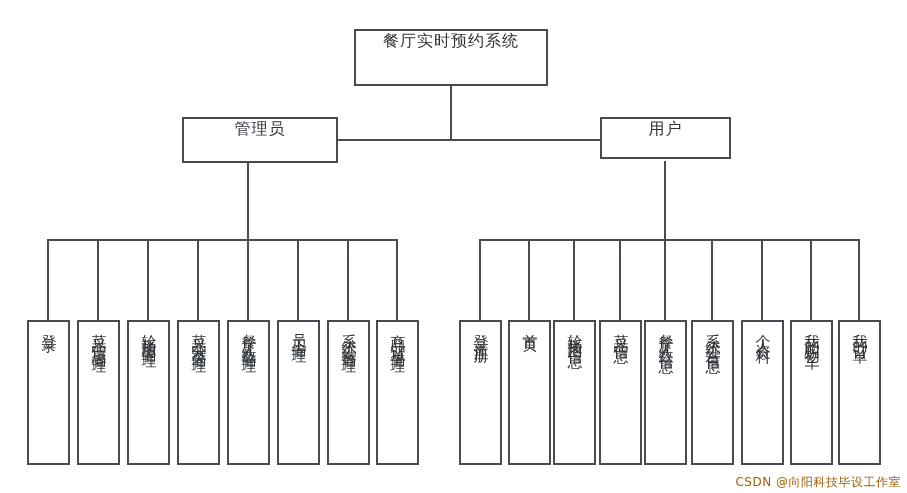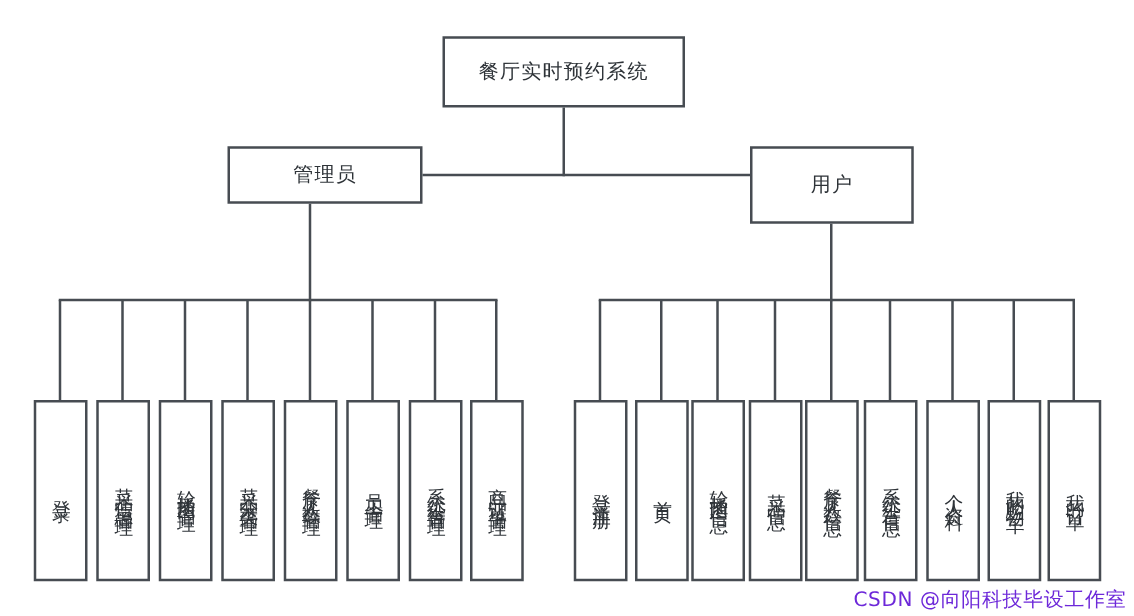--- a/index.html
+++ b/index.html
@@ -3,34 +3,34 @@
 <meta charset="utf-8">
 <style>
   html,body{margin:0;padding:0;background:#ffffff;}
   .canvas{
     position:relative;width:907px;height:493px;background:#ffffff;
     font-family:"DejaVu Sans","Liberation Sans",sans-serif;color:#2e3338;
     overflow:hidden;
   }
   .box{
     position:absolute;background:#ffffff;border:2px solid #474c52;
-    display:flex;align-items:center;justify-content:center;
+    display:flex;justify-content:center;
     box-sizing:border-box;font-size:16px;letter-spacing:1px;
   }
   .line{position:absolute;background:#474c52;}
   .leaf{
     position:absolute;top:320px;width:43px;height:145px;
   }
   .leaf span{
     writing-mode:vertical-rl;text-orientation:upright;
     font-size:15px;letter-spacing:5px;line-height:1;letter-spacing:5px;
   }
   .watermark{
-    position:absolute;right:6px;bottom:2px;font-size:16px;
-    color:#6d28d9;text-shadow:-1px -1px 0 #ffffff;letter-spacing:0.5px;
+    position:absolute;right:6px;bottom:2px;font-size:12px;
+    color:#a16207;text-shadow:-1px -1px 0 #ffffff;letter-spacing:0.5px;
   }
 </style>
 </head>
 <body>
 
 <div class="canvas">
 
   <div class="line" style="left:450px;top:85px;width:2px;height:56px"></div>
   <div class="line" style="left:313px;top:139px;width:289px;height:2px"></div>
 
@@ -57,21 +57,21 @@
   <div class="line" style="left:810px;top:240px;width:2px;height:80px"></div>
   <div class="line" style="left:858px;top:240px;width:2px;height:80px"></div>
 
   <div class="box" style="left:354px;top:29px;width:194px;height:57px">
     <span>餐厅实时预约系统</span>
   </div>
 
   <div class="box" style="left:182px;top:117px;width:156px;height:46px">
     <span>管理员</span>
   </div>
-  <div class="box" style="left:600px;top:117px;width:131px;height:62px">
+  <div class="box" style="left:600px;top:117px;width:131px;height:42px">
     <span>用户</span>
   </div>
 
   <div class="box leaf" style="left:27px">
       <span>登录</span>
     </div>
   <div class="box leaf" style="left:77px">
       <span>菜品信息管理</span>
     </div>
   <div class="box leaf" style="left:127px">

